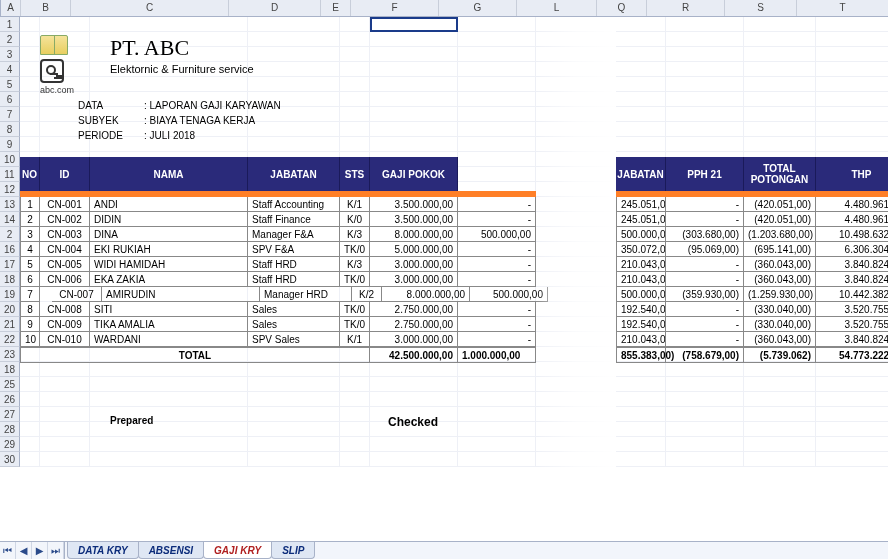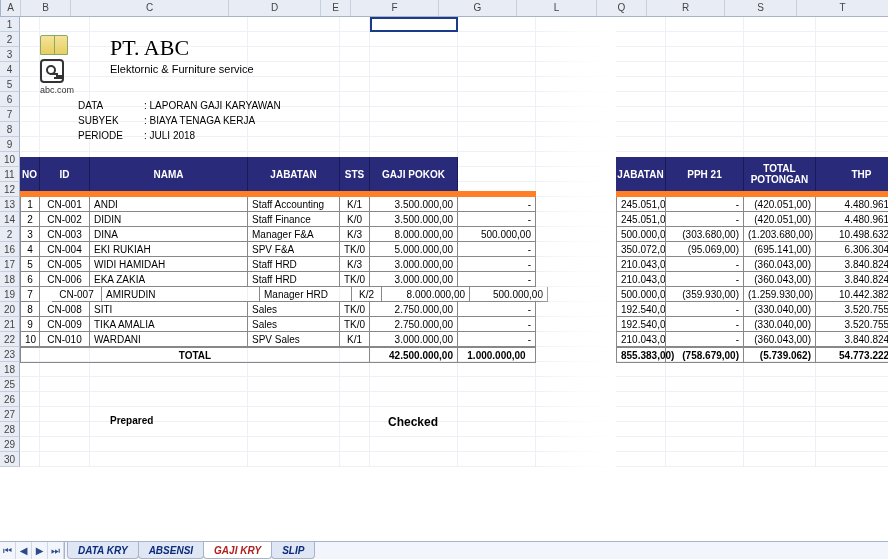--- a/index.html
+++ b/index.html
@@ -672,21 +672,21 @@
           <div class="tc rgt" style="width: 50px; border-left: 1px solid rgb(136, 136, 136);">210.043,00)</div>
           <div class="tc rgt" style="width: 78px;">-</div>
           <div class="tc rgt" style="width: 72px;">(360.043,00)</div>
           <div class="tc rgt" style="width: 92px;">3.840.824,00</div>
         </div>
       </div>
 
     <div class="totrow left">
       <div class="tc" style="width:350px;text-align:center;border-left:1px solid #888">TOTAL</div>
       <div class="tc rgt" style="width:88px;text-align:right">42.500.000,00</div>
-      <div class="tc rgt" style="width:78px;text-align:center">1.000.000,00</div>
+      <div class="tc rgt" style="width:78px;text-align:left">1.000.000,00</div>
     </div>
     <div class="totrow right">
       <div class="tc rgt" style="width:50px;text-align:right;border-left:1px solid #888">855.383,00)</div>
       <div class="tc rgt" style="width:78px;text-align:right">(758.679,00)</div>
       <div class="tc rgt" style="width:72px;text-align:right">(5.739.062)</div>
       <div class="tc rgt" style="width:92px;text-align:right">54.773.222,00</div>
     </div>
 
     <div class="prep">Prepared</div>
     <div class="chk">Checked</div>

